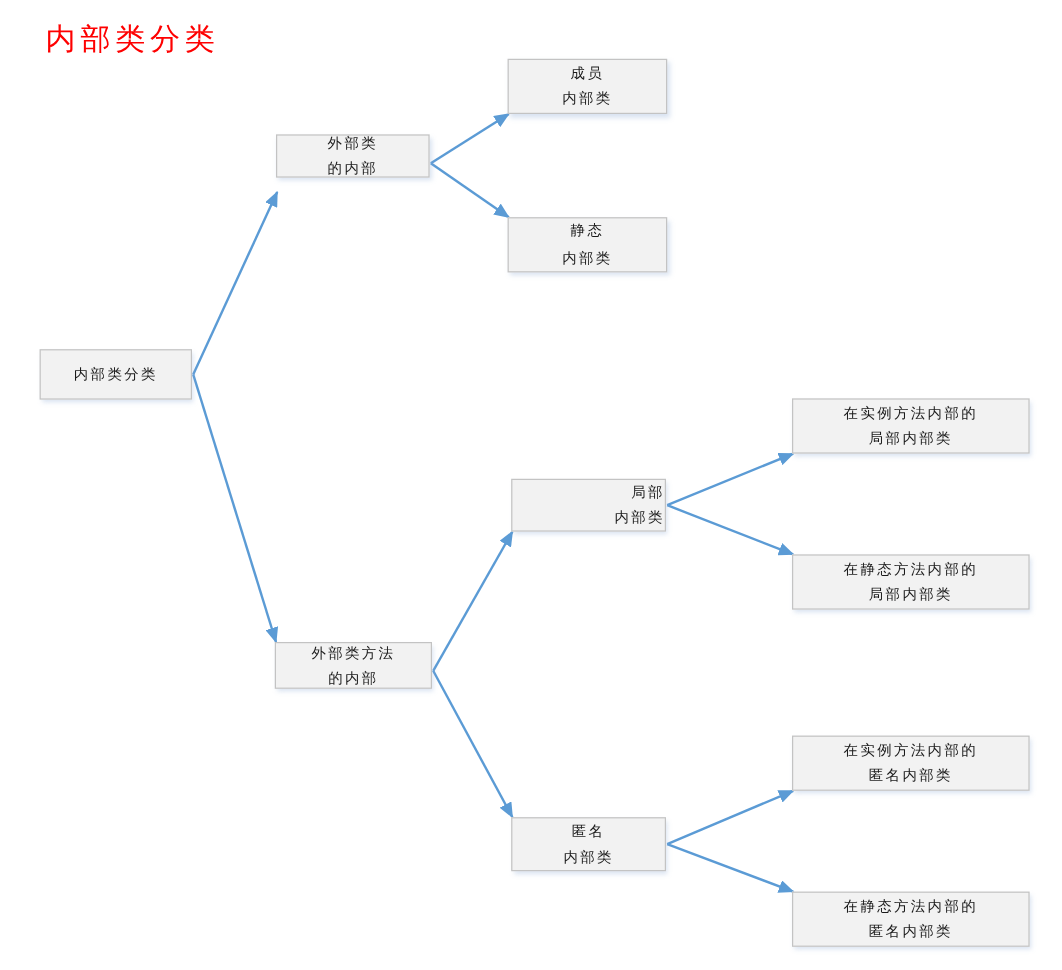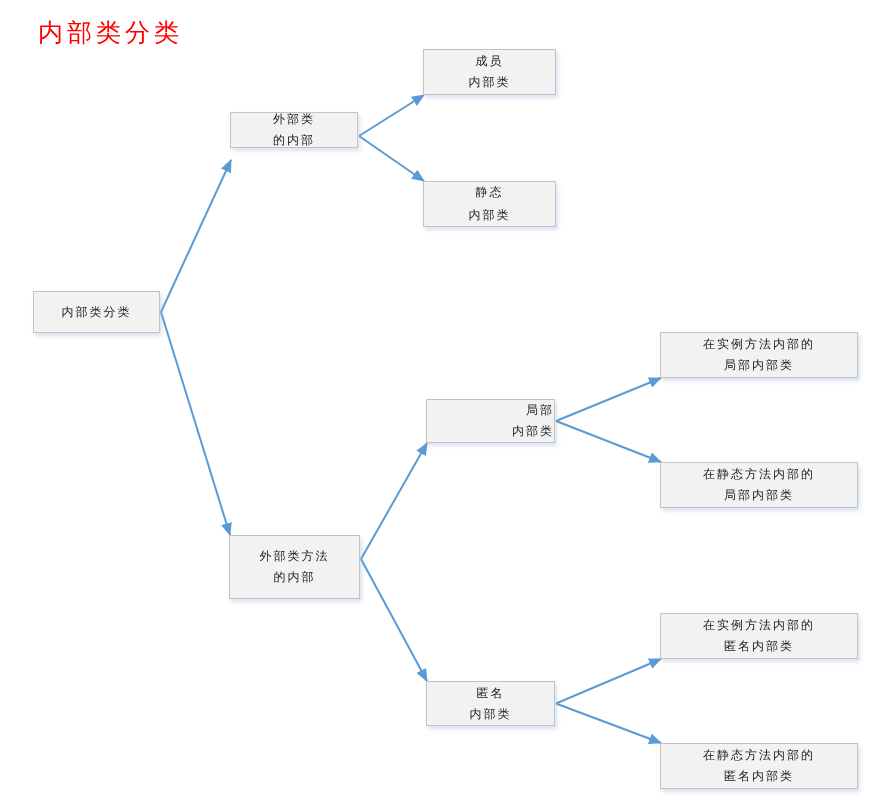--- a/index.html
+++ b/index.html
@@ -72,21 +72,21 @@
         <div>的内部</div>
       </div>
       <div class="node" style="left: 423px; top: 49px; width: 133px; height: 46px;">
         <div>成员</div>
         <div>内部类</div>
       </div>
       <div class="node" style="left: 423px; top: 181px; width: 133px; height: 46px; justify-content: space-between;">
         <div>静态</div>
         <div>内部类</div>
       </div>
-      <div class="node" style="left: 229px; top: 535px; width: 131px; height: 64px;">
+      <div class="node" style="left: 229px; top: 535px; width: 131px; height: 39px;">
         <div>外部类方法</div>
         <div>的内部</div>
       </div>
       <div class="node" style="left: 426px; top: 399px; width: 129px; height: 44px; align-items: flex-end;">
         <div>局部</div>
         <div>内部类</div>
       </div>
       <div class="node" style="left: 426px; top: 681px; width: 129px; height: 45px;">
         <div>匿名</div>
         <div>内部类</div>

